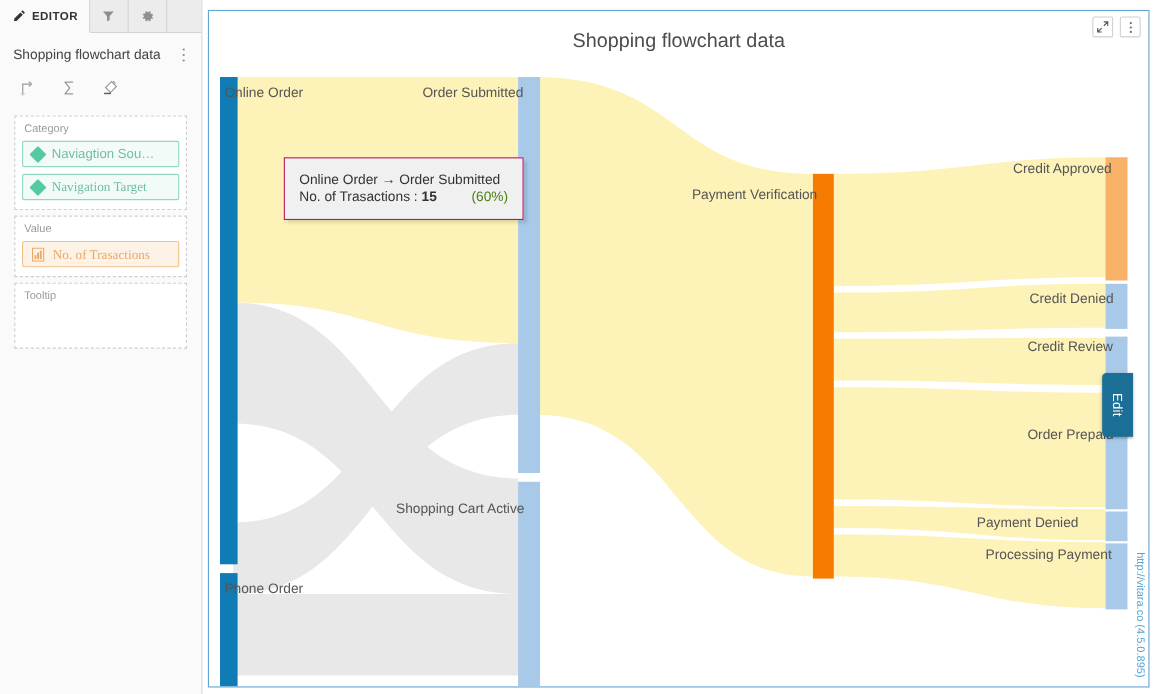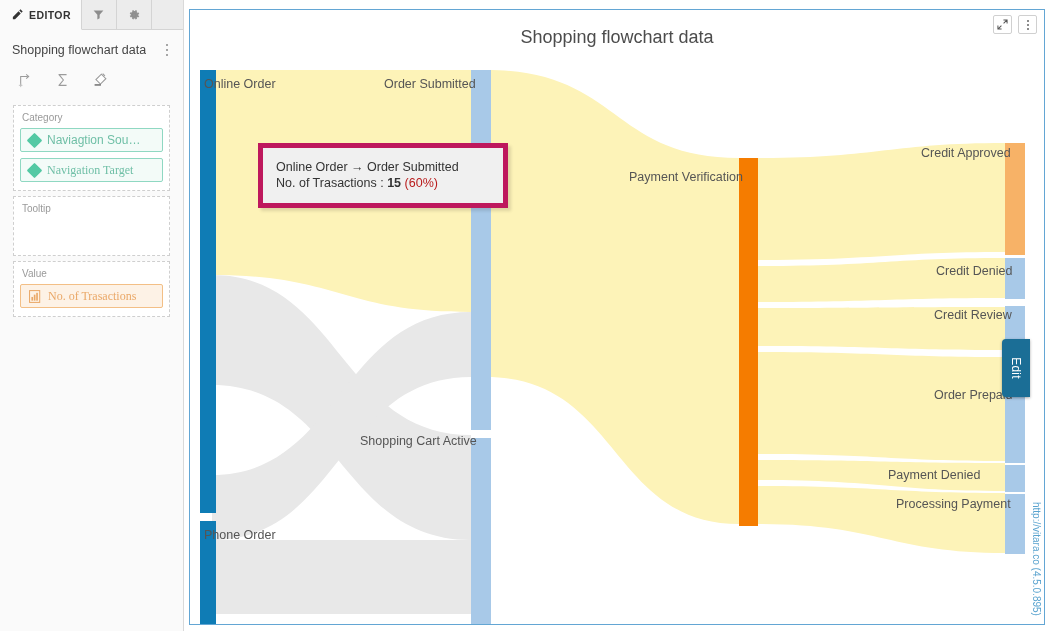--- a/index.html
+++ b/index.html
@@ -81,27 +81,27 @@
 
   .sankey{position:absolute;left:0;top:0;width:854px;height:614px;}
   .sankey svg{display:block;}
 
   .node-label{
     position:absolute;font-size:12.5px;color:#555;white-space:nowrap;pointer-events:none;
   }
 
   
   .tip{
-    position:absolute;left:68px;top:133px;width:250px;
-    background:#f0f0f0;border:5px solid #be185d;box-sizing:border-box;
+    position:absolute;left:68px;top:133px;width:218px;
+    background:#f0f0f0;border:1px solid #be185d;box-sizing:border-box;
     padding:11px 12px 12px 13px;box-shadow:3px 3px 3px rgba(0,0,0,.12);
     font-size:12.5px;color:#333;line-height:1.28;
   }
   .tip .l2 b{font-weight:bold;}
-  .tip .pct{color:#b91c1c;}
+  .tip .pct{color:#4d7c0f;margin-left:28px;}
 
   
   .edit-tab{
     position:absolute;right:14px;top:329px;width:28px;height:58px;
     background:#1b6e96;border-radius:4px 0 0 4px;color:#fff;
     display:flex;align-items:center;justify-content:center;cursor:pointer;
     box-shadow:0 1px 3px rgba(0,0,0,.35);
   }
   .edit-tab span{
     transform:rotate(90deg);font-size:12px;white-space:nowrap;letter-spacing:.2px;
@@ -179,40 +179,40 @@
     <div class="shelf">
       <div class="shelf-label">Category</div>
       <div class="pill cat">
         <span class="dia"></span>
         <span>Naviagtion Sou…</span>
       </div>
       <div class="pill cat">
         <span class="dia"></span>
         <span>Navigation Target</span>
       </div>
-    </div>
-
-    <div class="shelf tooltip-shelf">
-      <div class="shelf-label">Tooltip</div>
     </div>
 
     <div class="shelf">
       <div class="shelf-label">Value</div>
       <div class="pill val">
         <span class="ico">
           <svg width="12" height="13" viewBox="0 0 13 14">
             <rect x="0.6" y="0.6" width="11" height="12.8" fill="none" stroke="#eaa868" stroke-width="1.1"></rect>
             <rect x="2.6" y="7.5" width="1.8" height="4" fill="#eaa868"></rect>
             <rect x="5.2" y="5" width="1.8" height="6.5" fill="#eaa868"></rect>
             <rect x="7.8" y="3" width="1.8" height="8.5" fill="#eaa868"></rect>
           </svg>
         </span>
         <span>No. of Trasactions</span>
       </div>
     </div>
+
+    <div class="shelf tooltip-shelf">
+      <div class="shelf-label">Tooltip</div>
+    </div>
   </div>
 
   <div class="viz">
 
     <div class="chart-title">Shopping flowchart data</div>
 
     <div class="viz-btns">
       <div class="viz-btn">
         <svg width="11" height="11" viewBox="0 0 12 12">
           <path d="M7 1h4v4M11 1L7.2 4.8M5 11H1V7M1 11l3.8-3.8" stroke="#555" stroke-width="1.1" fill="none"></path>
@@ -265,21 +265,21 @@
         <rect x="815" y="296" width="20" height="47" fill="#a8c9e8"></rect>
         <rect x="815" y="347" width="20" height="106" fill="#a8c9e8"></rect>
         <rect x="815" y="455" width="20" height="27" fill="#a8c9e8"></rect>
         <rect x="815" y="484" width="20" height="60" fill="#a8c9e8"></rect>
       </svg>
     </div>
 
     <div class="node-label" style="left:14px;top:67px;">Online Order</div>
     <div class="node-label" style="left:14px;top:518px;">Phone Order</div>
     <div class="node-label" style="left:194px;top:67px;text-align:right;">Order Submitted</div>
-    <div class="node-label" style="left:170px;top:424px;">Shopping Cart Active</div>
+    <div class="node-label" style="left:170px;top:445px;">Shopping Cart Active</div>
     <div class="node-label" style="left:439px;top:160px;text-align:right;">Payment Verification</div>
     <div class="node-label" style="left:731px;top:136px;">Credit Approved</div>
     <div class="node-label" style="left:746px;top:254px;">Credit Denied</div>
     <div class="node-label" style="left:744px;top:298px;">Credit Review</div>
     <div class="node-label" style="left:744px;top:378px;">Order Prepaid</div>
     <div class="node-label" style="left:698px;top:458px;">Payment Denied</div>
     <div class="node-label" style="left:706px;top:487px;">Processing Payment</div>
 
     <div class="tip">
       <div class="l1">Online Order → Order Submitted</div>

